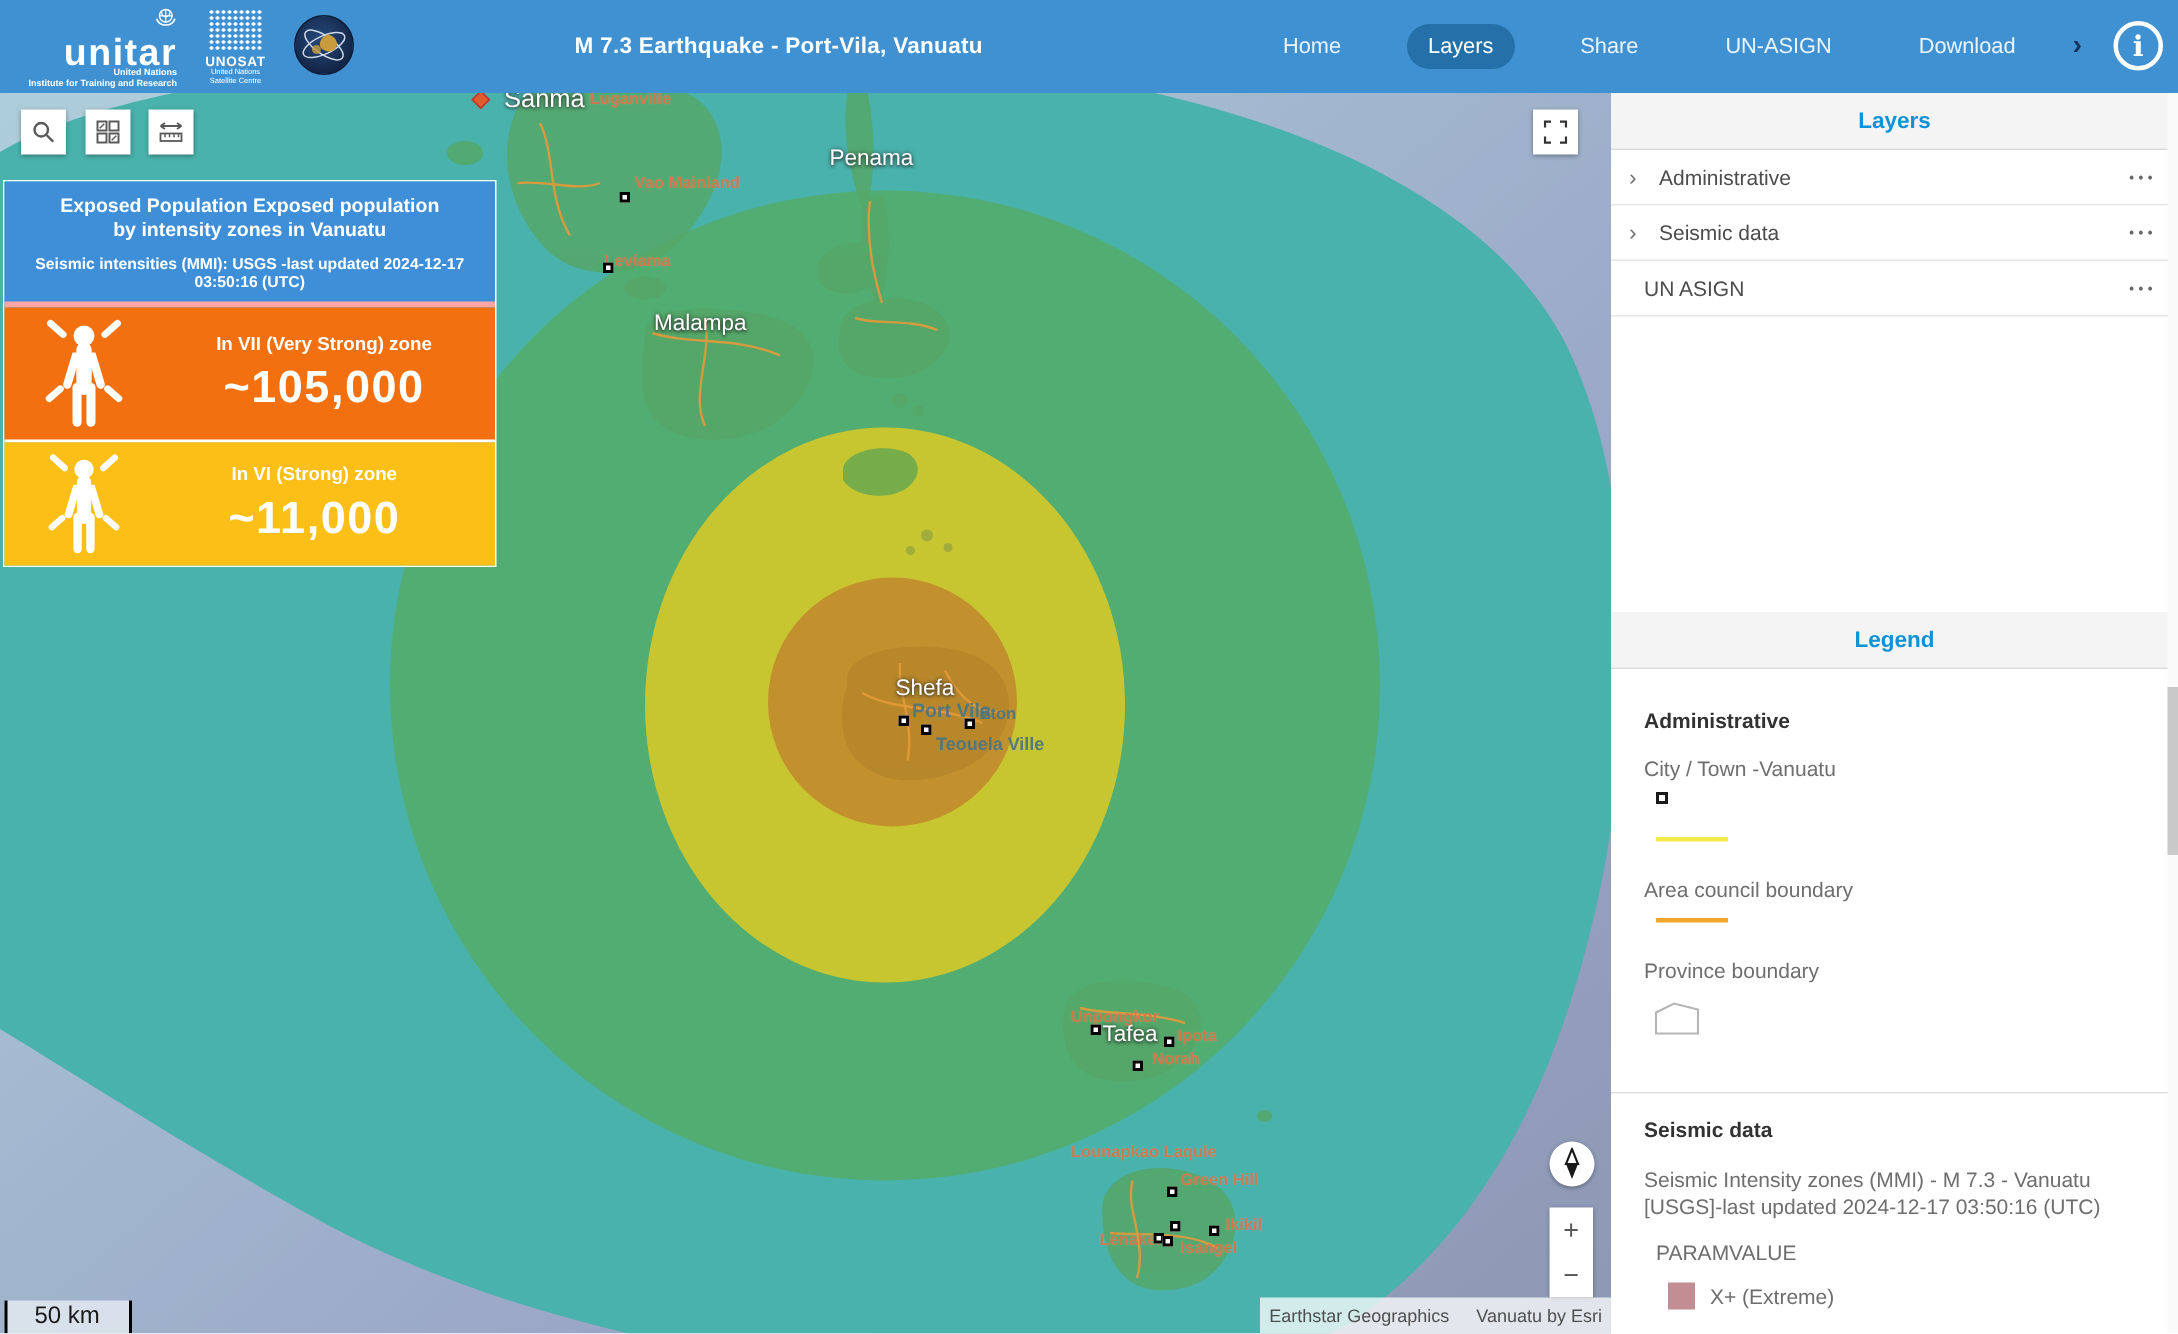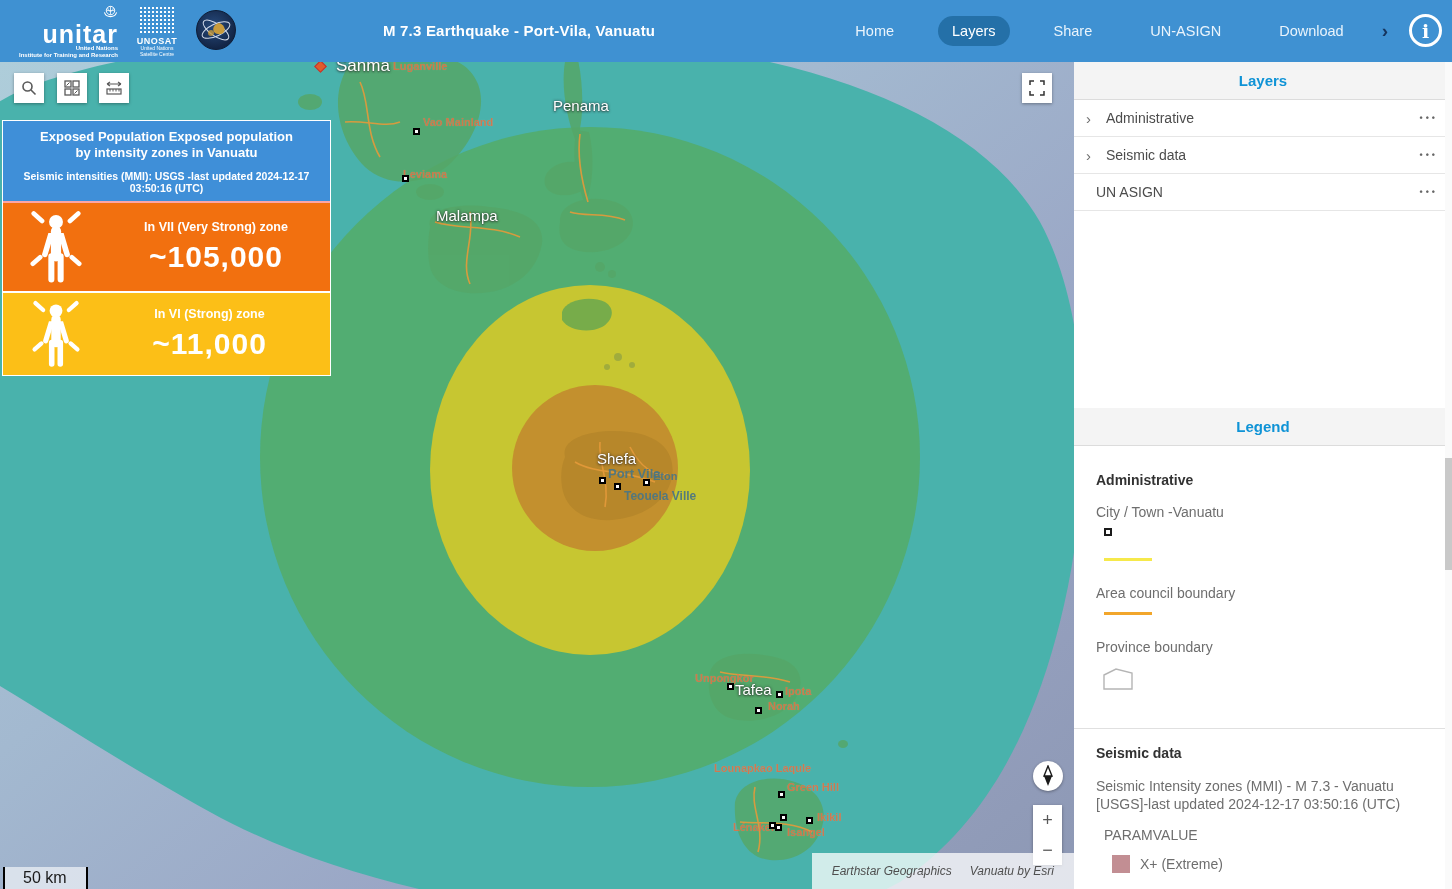--- a/index.html
+++ b/index.html
@@ -38,25 +38,25 @@
   .sea-label { position:absolute; color:rgba(77,118,130,.95); font-weight:bold; white-space:nowrap; }
   .marker { position:absolute; width:7px; height:7px; background:#fff; border:2px solid #000; }
   .quake-mark { position:absolute; width:9px; height:9px; background:#e05c2a; transform:rotate(45deg); border:1px solid #b33; }
 
   .map-btn { position:absolute; width:30px; height:30px; background:#fff; box-shadow:0 1px 3px rgba(0,0,0,.35); display:flex; align-items:center; justify-content:center; cursor:pointer; color:#595959; }
   .compass { position:absolute; left:1033px; top:699px; width:30px; height:30px; border-radius:50%; background:#fff; box-shadow:0 1px 3px rgba(0,0,0,.35); display:flex; align-items:center; justify-content:center; cursor:pointer; }
   .zoom-ctl { position:absolute; left:1033px; top:743px; width:29px; height:60px; background:#fff; box-shadow:0 1px 3px rgba(0,0,0,.35); display:flex; flex-direction:column; }
   .zoom-ctl div { flex:1; display:flex; align-items:center; justify-content:center; font-size:18px; color:#595959; cursor:pointer; }
 
   .scalebar { position:absolute; left:3px; bottom:0; width:85px; height:22px; background:rgba(255,255,255,.6); border-left:2px solid #000; border-right:2px solid #000; font-size:16px; color:#1a1a1a; line-height:21px; padding-left:18px; }
-  .attribution { position:absolute; right:0; bottom:0; height:36px; background:rgba(255,255,255,.75); display:flex; align-items:center; gap:18px; padding:0 20px; font-size:12px; color:#4f4f4f; white-space:nowrap;font-style:italic; }
+  .attribution { position:absolute; right:0; bottom:0; height:24px; background:rgba(255,255,255,.75); display:flex; align-items:center; gap:18px; padding:0 6px; font-size:12px; color:#4f4f4f; white-space:nowrap; }
 
   
   .infobox { position:absolute; left:2px; top:120px; width:329px; border:1px solid #fff; z-index:20; }
-  .ib-head { background:#3f8fd8; color:#fff; text-align:center; padding:8px 10px 7px; border-bottom:2px solid #fca5a5; }
+  .ib-head { background:#3f8fd8; color:#fff; text-align:center; padding:8px 10px 7px; border-bottom:4px solid #fca5a5; }
   .ib-title { font-size:13px; font-weight:bold; line-height:16px; }
   .ib-sub { font-size:10.5px; font-weight:bold; margin-top:9px; }
   .ib-zone { display:flex; align-items:center; padding:6px 10px; border-bottom:2px solid #fff; }
   .ib-zone:last-child { border-bottom:none; }
   .ib-icon { width:86px; display:flex; justify-content:center; }
   .ib-right { flex:1; text-align:center; color:#fff; }
   .ib-zone-label { font-size:12.5px; font-weight:bold; }
   .ib-zone-value { font-size:30px; font-weight:bold; margin-top:6px; letter-spacing:1px; }
 
   
@@ -182,21 +182,21 @@
     <div class="map-label" style="left:436px; top:145px;">Malampa</div>
     <div class="map-label" style="left:597px; top:388px;">Shefa</div>
     <div class="map-label" style="left:735px; top:619px;">Tafea</div>
 
     <div class="place-label" style="left:393px; top:-2px;">Luganville</div>
     <div class="place-label" style="left:423px; top:54px;">Vao Mainland</div>
     <div class="place-label" style="left:403px; top:106px;">Leviama</div>
     <div class="sea-label" style="left:608px; top:404px; font-size:13px;">Port Vila</div>
     <div class="sea-label" style="left:653px; top:408px; font-size:11px;">Eton</div>
     <div class="sea-label" style="left:624px; top:427px; font-size:12px;">Teouela Ville</div>
-    <div class="place-label" style="left:695px; top:610px;">Unpongkor</div>
+    <div class="place-label" style="left:714px; top:610px;">Unpongkor</div>
     <div class="place-label" style="left:785px; top:623px;">Ipota</div>
     <div class="place-label" style="left:768px; top:638px;">Norah</div>
     <div class="place-label" style="left:787px; top:719px;">Green Hill</div>
     <div class="place-label" style="left:714px; top:700px;">Lounapkao Laqule</div>
     <div class="place-label" style="left:733px; top:759px;">Lénakel</div>
     <div class="place-label" style="left:787px; top:764px;">Isangel</div>
     <div class="place-label" style="left:817px; top:749px;">Ikikil</div>
 
     <div class="marker" style="left:413px; top:66px;"></div>
     <div class="marker" style="left:402px; top:113px;"></div>

